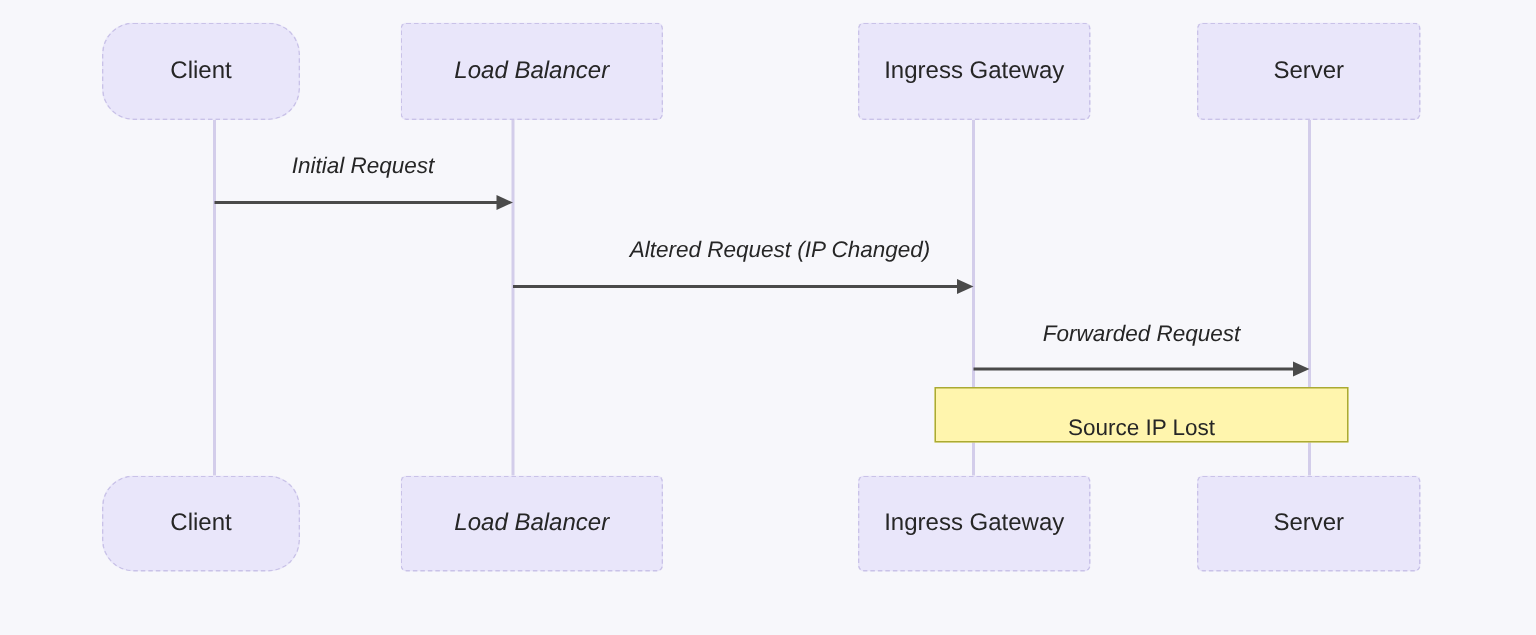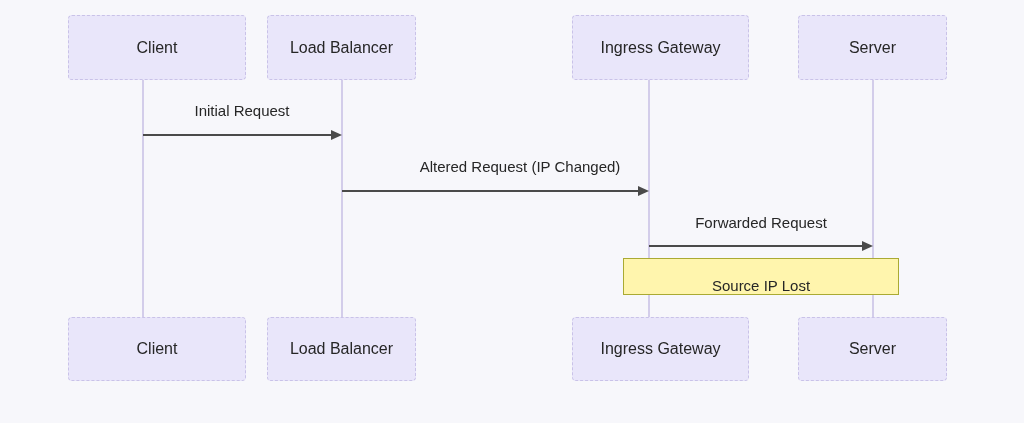--- a/index.html
+++ b/index.html
@@ -31,43 +31,44 @@
     border: 1px dashed var(--actor-border);
     border-radius: 4px;
     display: flex;
     align-items: center;
     justify-content: center;
     font-size: 16px;
     color: var(--text);
   }
   .actor-top    { top: 15px;  height: 65px; }
   .actor-bottom { top: 317px; height: 64px; }
-  .pos-client   { left: 68px;  width: 178px; }
-  .pos-lb       { left: 267px; width: 149px; }
-  .pos-ingress  { left: 572px; width: 177px; }
+  .pos-client   { left: 68px;  width: 132px; border-radius: 21px; }
+  .pos-lb       { left: 267px; width: 175px; font-style: italic; }
+  .pos-ingress  { left: 572px; width: 155px; }
   .pos-server   { left: 798px; width: 149px; text-align: right; }
 
   .lifeline {
     position: absolute;
     top: 80px;
     height: 237px;
     width: 2px;
     background: var(--lifeline);
   }
   .ll-client  { left: 142px; }
   .ll-lb      { left: 341px; }
   .ll-ingress { left: 648px; }
   .ll-server  { left: 872px; }
 
   .msg-label {
     position: absolute;
     transform: translateX(-50%);
     font-size: 15px;
     white-space: nowrap;
     color: var(--text);
+    font-style: italic;
   }
   .msg-line {
     position: absolute;
     height: 2px;
     background: var(--message);
   }
   .arrowhead {
     position: absolute;
     width: 0;
     height: 0;

